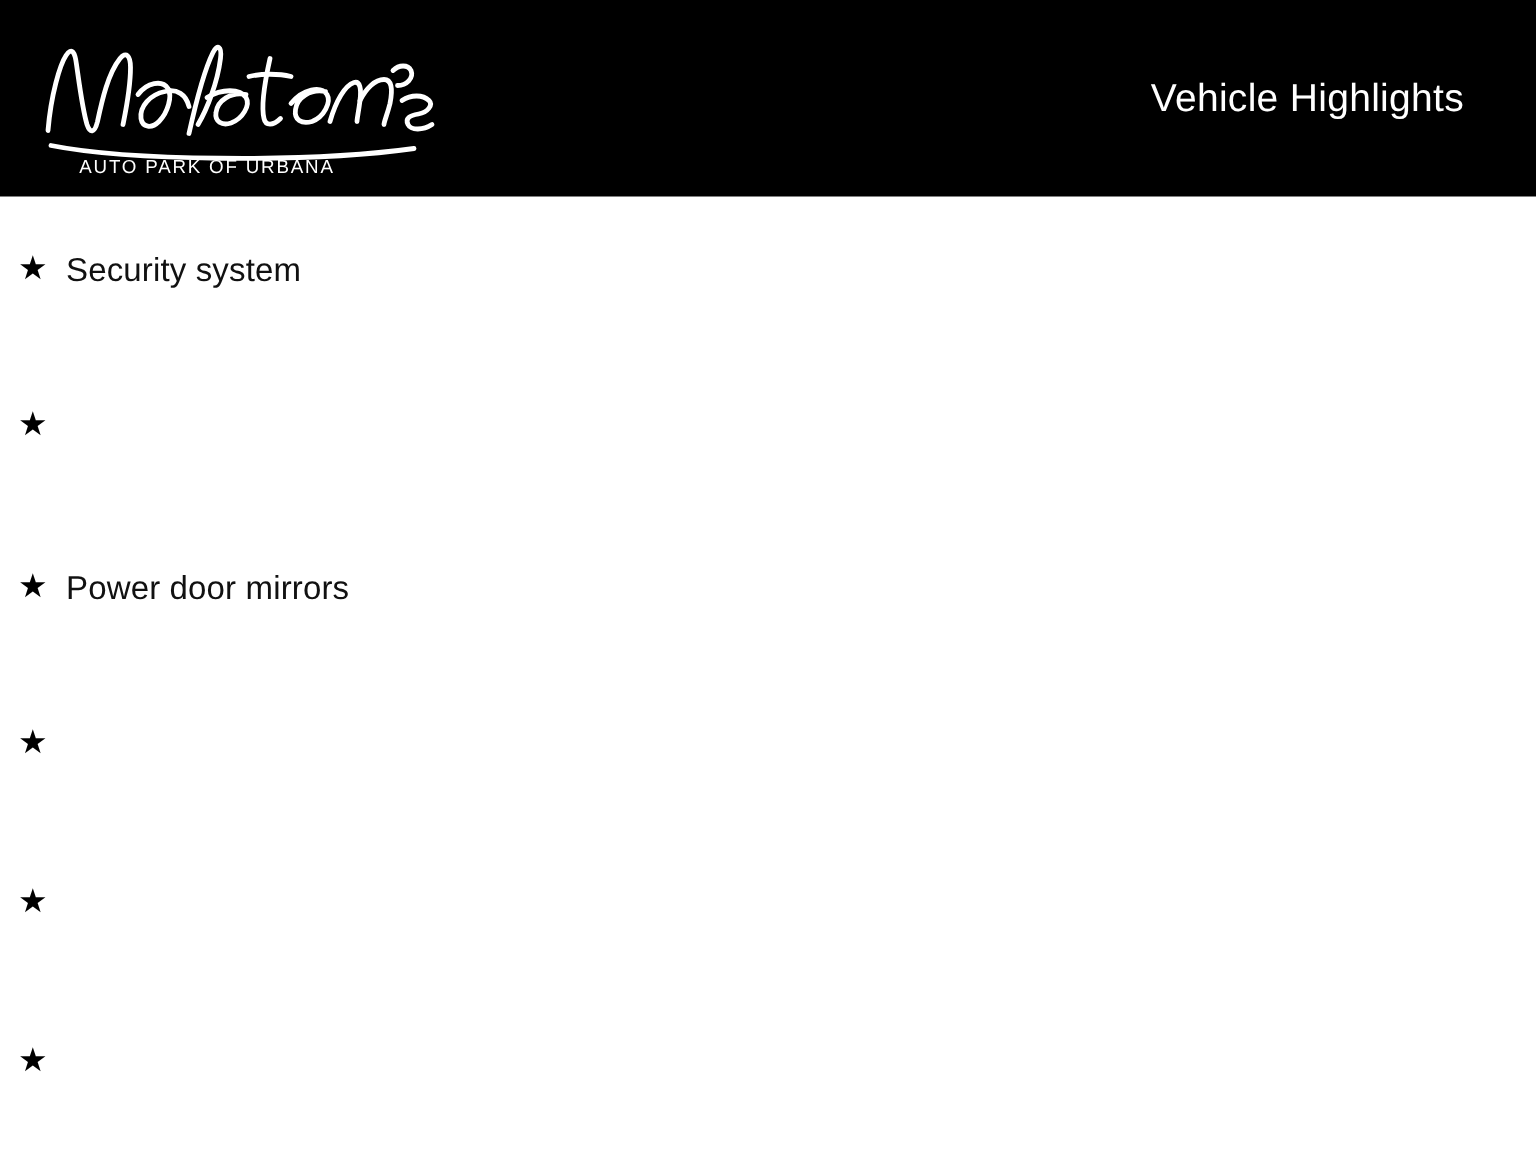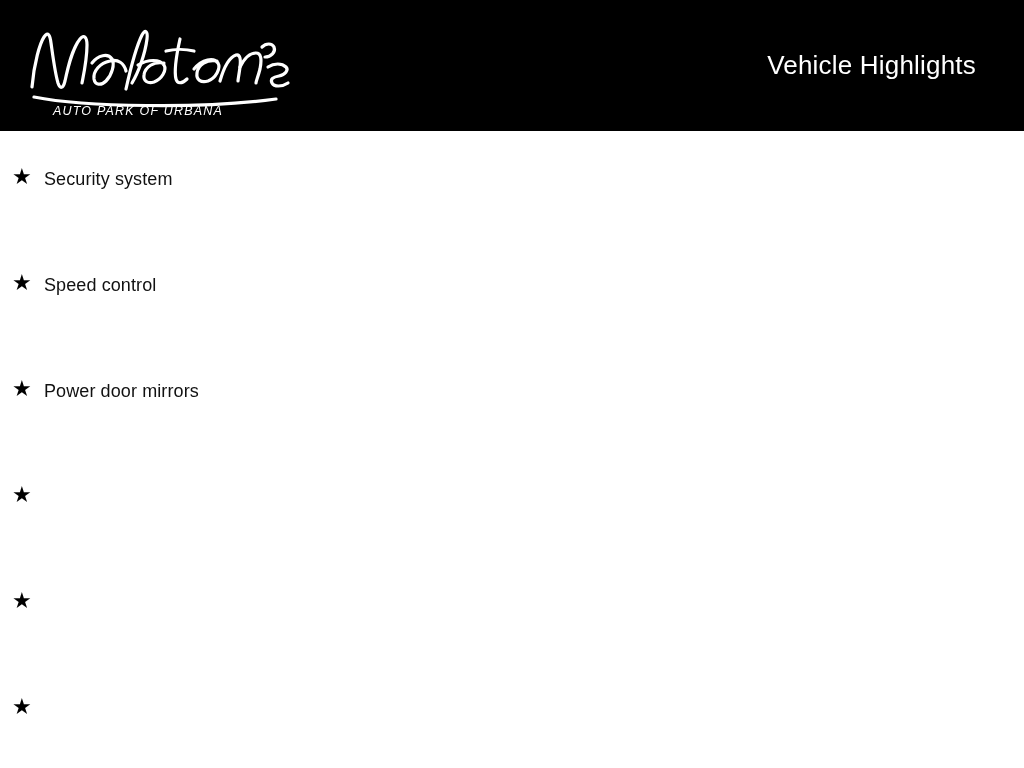--- a/index.html
+++ b/index.html
@@ -24,21 +24,20 @@
     display: flex;
     align-items: center;
     justify-content: space-between;
   }
   .logo {
     margin-left: 14px;
     width: 290px;
     height: 110px;
     position: relative;
     display: block;
-    font-style: italic;
   }
   .logo svg { display: block; }
   .header-title {
     color: #ffffff;
     font-size: 26px;
     font-weight: 400;
     letter-spacing: 0.2px;
     margin-right: 48px;
     white-space: nowrap;
   }
@@ -58,21 +57,21 @@
     font-size: 22px;
     line-height: 1;
     color: #000000;
     width: 32px;
     flex: 0 0 32px;
     text-align: left;
     position: relative;
     top: -1px;
   }
   .highlight-label {
-    font-size: 18px;
+    font-size: 22px;
     color: #111111;
     font-weight: 400;
     letter-spacing: 0.1px;
   }
 </style>
 </head>
 <body>
 
 <div class="page">
 
@@ -100,21 +99,20 @@
     <div class="header-title">Vehicle Highlights</div>
   </div>
 
   <ul class="highlights">
     <li class="highlight-item">
       <span class="star-icon">★</span>
       <span class="highlight-label">Security system</span>
     </li>
     <li class="highlight-item">
       <span class="star-icon">★</span>
-      <span class="highlight-label">Speed control</span>
     </li>
     <li class="highlight-item">
       <span class="star-icon">★</span>
       <span class="highlight-label">Power door mirrors</span>
     </li>
     <li class="highlight-item">
       <span class="star-icon">★</span>
     </li>
     <li class="highlight-item">
       <span class="star-icon">★</span>

